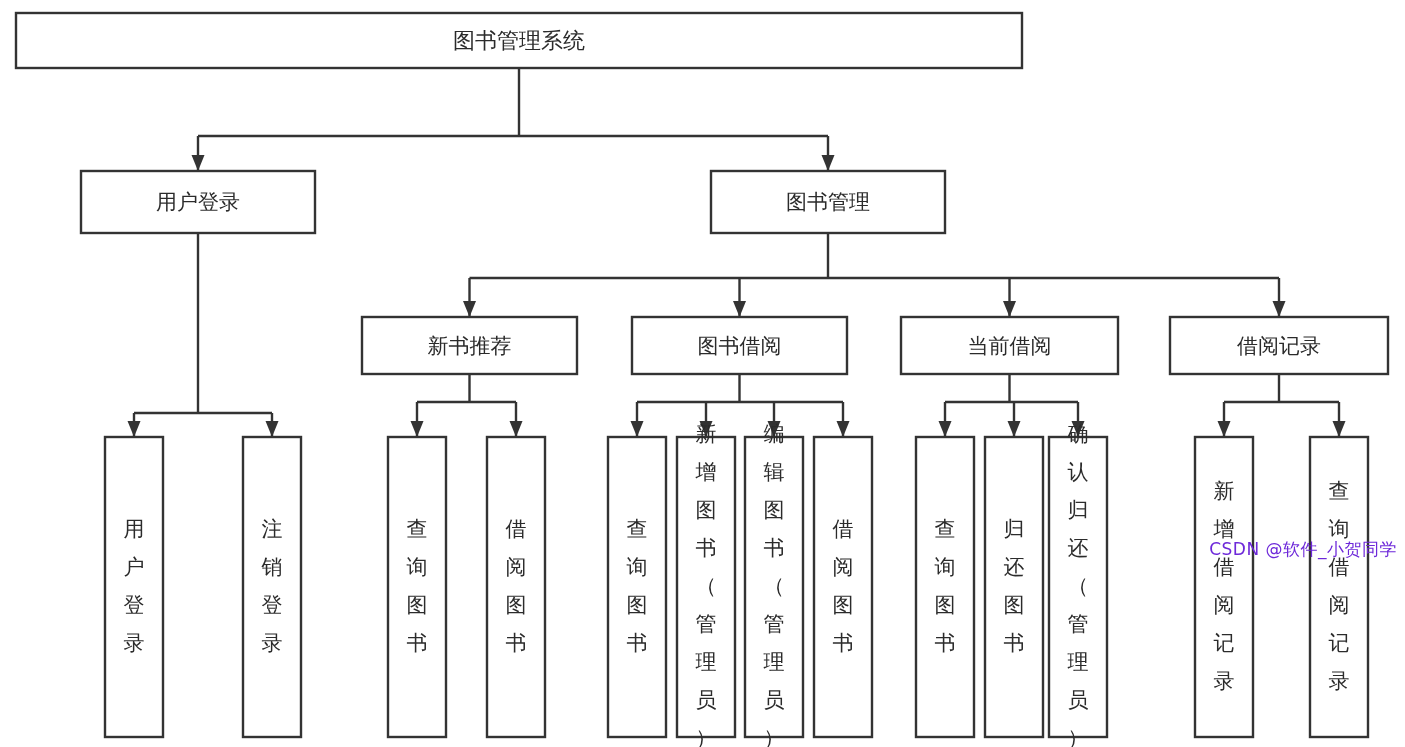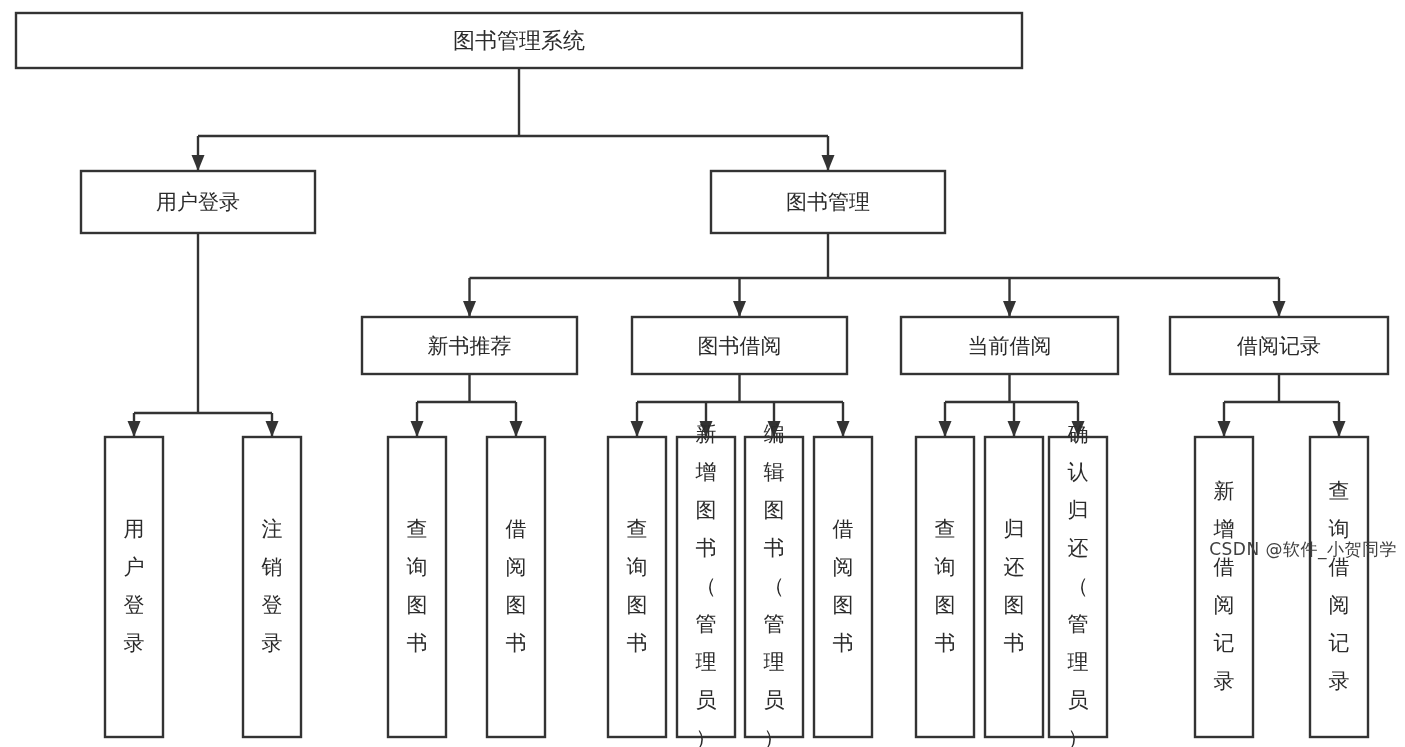--- a/index.html
+++ b/index.html
@@ -56,21 +56,21 @@
     font-size: 21px;
     text-anchor: middle;
     dominant-baseline: middle;
   }
   .watermark {
     position: absolute;
     right: 8px;
     bottom: 6px;
     font-family: "DejaVu Sans", "Liberation Sans", sans-serif;
     font-size: 17px;
-    color: #404040;
+    color: #6d28d9;
     letter-spacing: 0.5px;
     white-space: nowrap;
   }
 </style>
 </head>
 <body>
 
 <div id="diagram-root">
   <svg class="diagram-canvas" id="diagram-canvas" viewBox="0 0 1405 747" xmlns="http://www.w3.org/2000/svg">
       <g>

